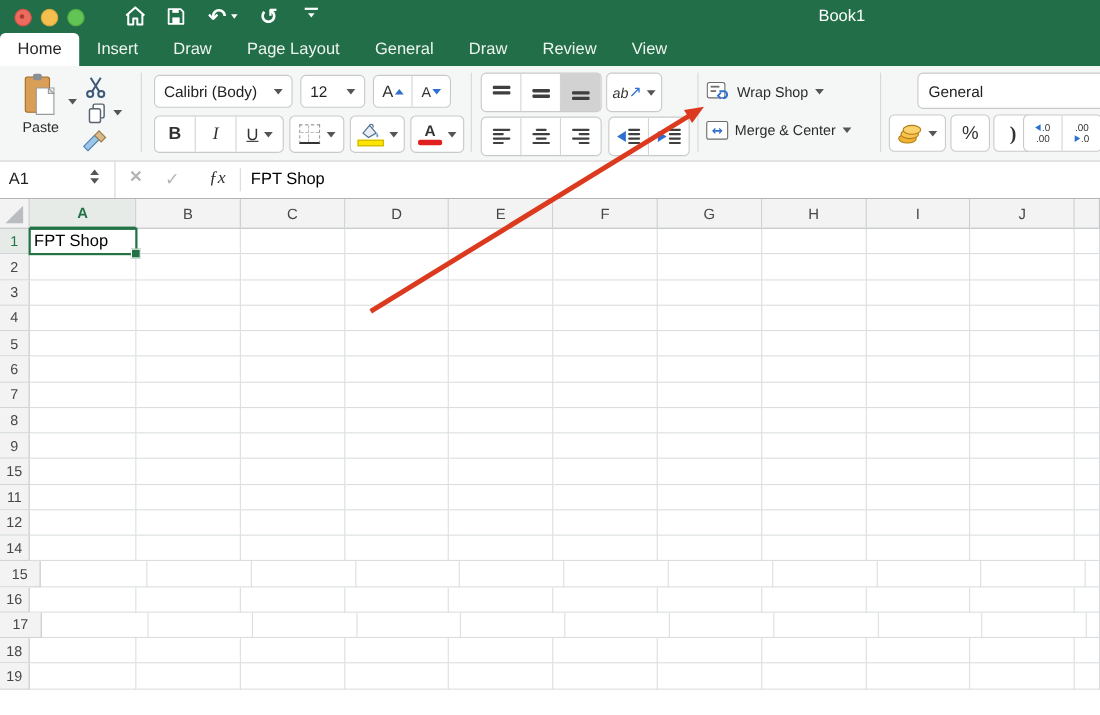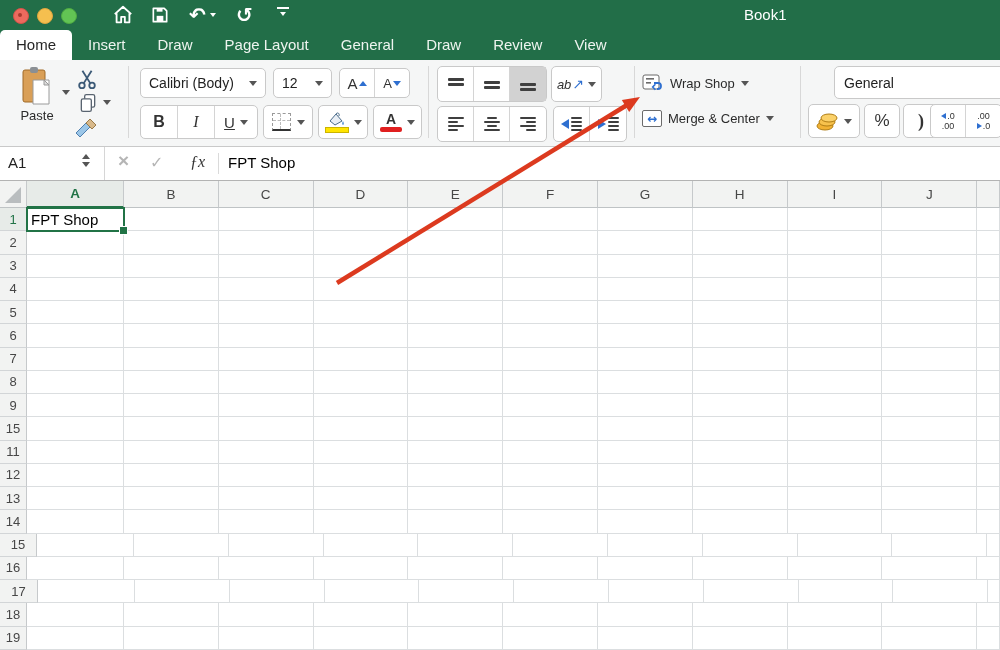--- a/index.html
+++ b/index.html
@@ -508,34 +508,20 @@
       <div class="g-cell" style="width: 94.8px; flex: 0 0 auto;"></div>
       <div class="g-cell" style="width: 94.8px; flex: 0 0 auto;"></div>
       <div class="g-cell" style="width: 94.8px; flex: 0 0 auto;"></div>
       <div class="g-cell" style="width: 94.8px; flex: 0 0 auto;"></div>
       <div class="g-cell" style="width: 94.8px; flex: 0 0 auto;"></div>
       <div class="g-cell" style="width: 94.8px; flex: 0 0 auto;"></div>
       <div class="g-cell" style="width: 94.8px; flex: 0 0 auto;"></div>
       <div class="g-cell" style="flex: 1 1 0%;"></div>
     </div>
     <div class="g-row">
-      <div class="g-rhdr" style="width: 27px; flex: 0 0 auto;">13</div>
-      <div class="g-cell" style="width: 97px; flex: 0 0 auto;"></div>
-      <div class="g-cell" style="width: 94.8px; flex: 0 0 auto;"></div>
-      <div class="g-cell" style="width: 94.8px; flex: 0 0 auto;"></div>
-      <div class="g-cell" style="width: 94.8px; flex: 0 0 auto;"></div>
-      <div class="g-cell" style="width: 94.8px; flex: 0 0 auto;"></div>
-      <div class="g-cell" style="width: 94.8px; flex: 0 0 auto;"></div>
-      <div class="g-cell" style="width: 94.8px; flex: 0 0 auto;"></div>
-      <div class="g-cell" style="width: 94.8px; flex: 0 0 auto;"></div>
-      <div class="g-cell" style="width: 94.8px; flex: 0 0 auto;"></div>
-      <div class="g-cell" style="width: 94.8px; flex: 0 0 auto;"></div>
-      <div class="g-cell" style="flex: 1 1 0%;"></div>
-    </div>
-    <div class="g-row">
       <div class="g-rhdr" style="width: 27px; flex: 0 0 auto;">14</div>
       <div class="g-cell" style="width: 97px; flex: 0 0 auto;"></div>
       <div class="g-cell" style="width: 94.8px; flex: 0 0 auto;"></div>
       <div class="g-cell" style="width: 94.8px; flex: 0 0 auto;"></div>
       <div class="g-cell" style="width: 94.8px; flex: 0 0 auto;"></div>
       <div class="g-cell" style="width: 94.8px; flex: 0 0 auto;"></div>
       <div class="g-cell" style="width: 94.8px; flex: 0 0 auto;"></div>
       <div class="g-cell" style="width: 94.8px; flex: 0 0 auto;"></div>
       <div class="g-cell" style="width: 94.8px; flex: 0 0 auto;"></div>
       <div class="g-cell" style="width: 94.8px; flex: 0 0 auto;"></div>

